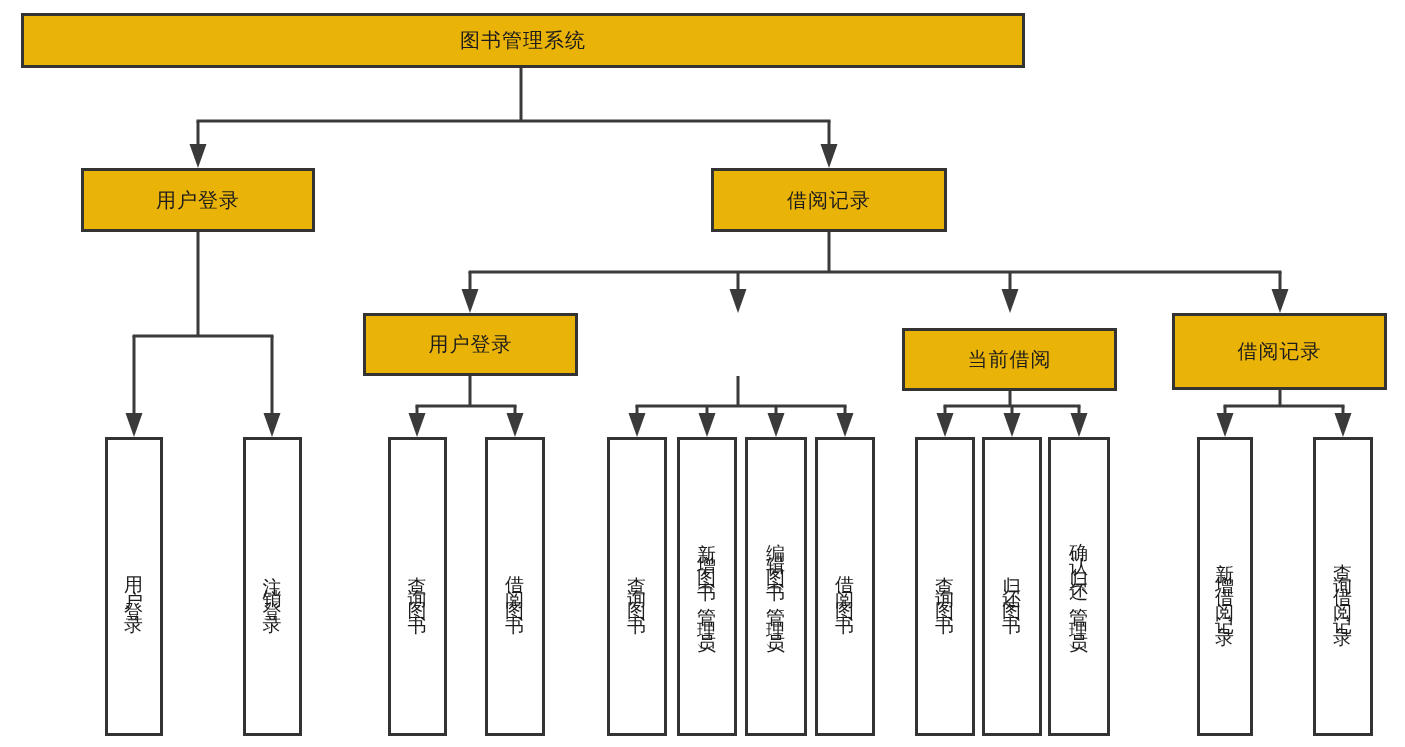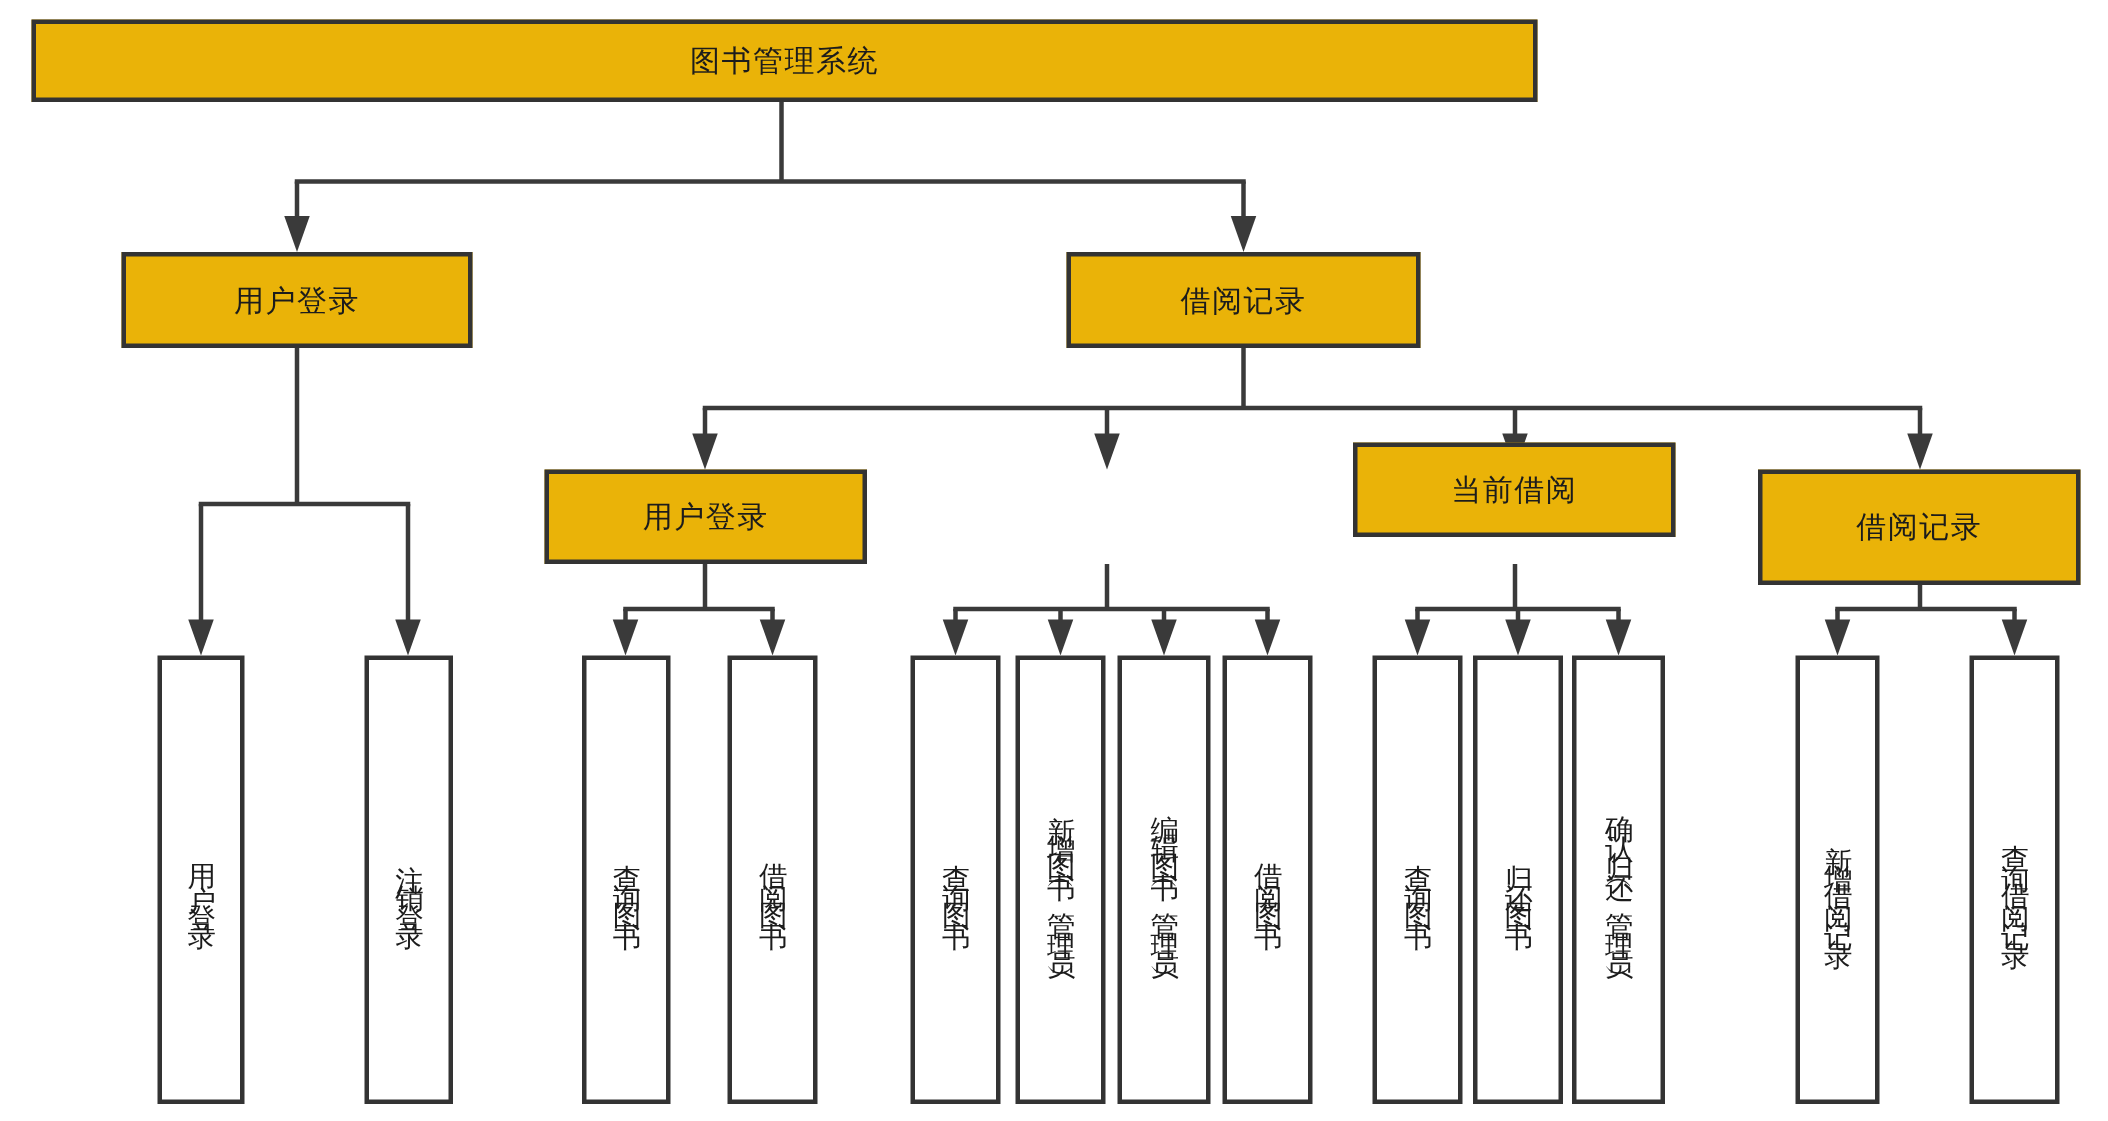--- a/index.html
+++ b/index.html
@@ -111,21 +111,21 @@
       <line x1="1343" y1="406" x2="1343" y2="421" stroke="#3a3a3a" stroke-width="3"></line>
       <polygon points="1334.5,413 1351.5,413 1343,437" fill="#3a3a3a"></polygon>
     </svg>
 
   <div class="box" style="left:21px;top:13px;width:1004px;height:55px">图书管理系统</div>
 
   <div class="box" style="left:81px;top:168px;width:234px;height:64px">用户登录</div>
   <div class="box" style="left:711px;top:168px;width:236px;height:64px">借阅记录</div>
 
   <div class="box" style="left:363px;top:313px;width:215px;height:63px">用户登录</div>
-  <div class="box" style="left:902px;top:295px;width:215px;height:63px">当前借阅</div>
+  <div class="box" style="left:902px;top:328px;width:215px;height:63px">当前借阅</div>
   <div class="box" style="left:1172px;top:313px;width:215px;height:77px">借阅记录</div>
 
   <div class="vbox" style="left:105px;top:437px;width:58px;height:299px">
     <span class="vtext">用户登录</span>
   </div>
   <div class="vbox" style="left:243px;top:437px;width:59px;height:299px">
     <span class="vtext">注销登录</span>
   </div>
 
   <div class="vbox" style="left:388px;top:437px;width:59px;height:299px">

